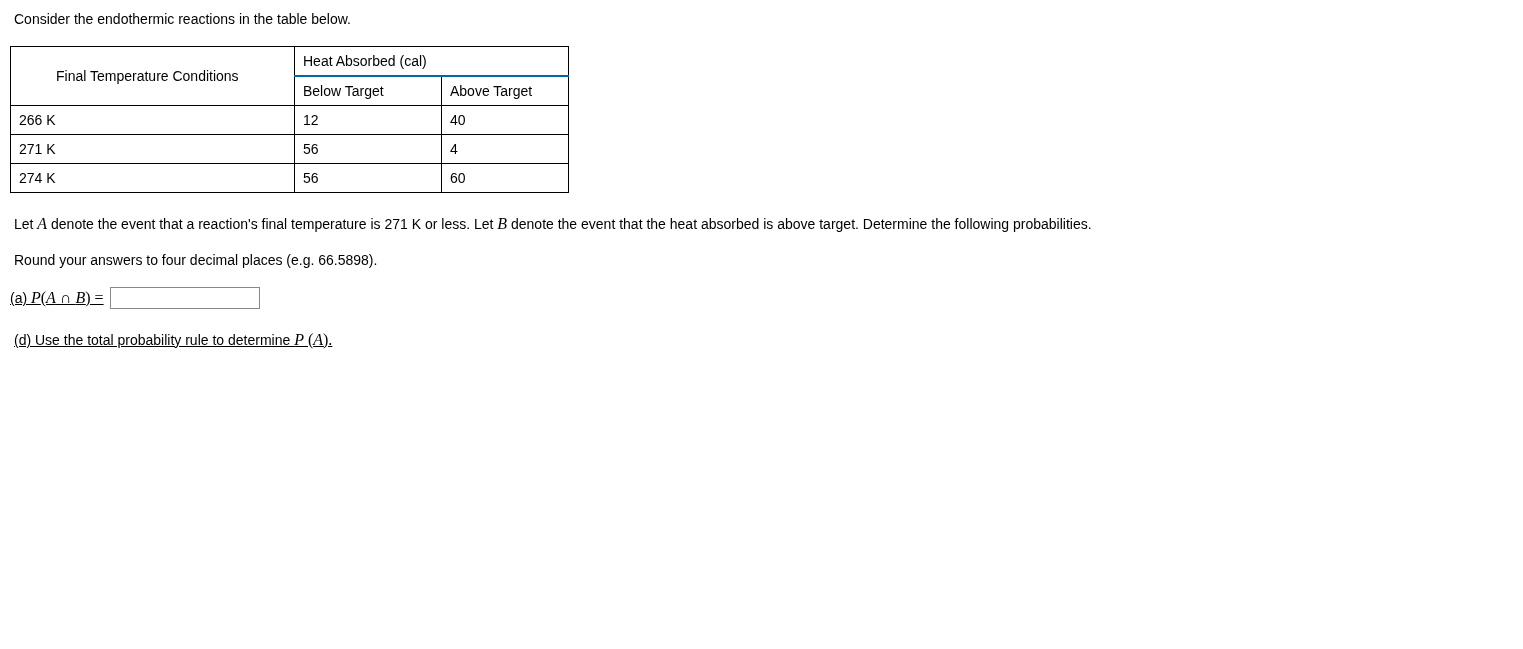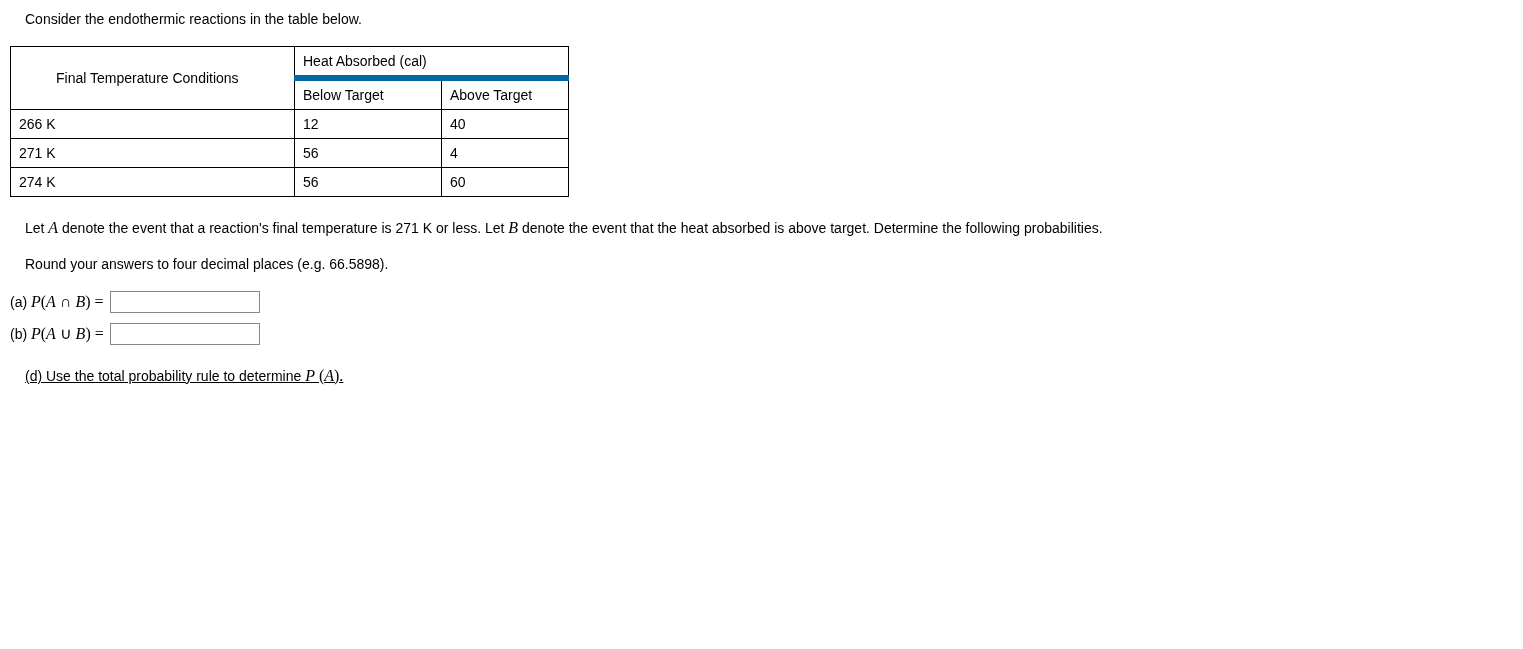--- a/index.html
+++ b/index.html
@@ -7,21 +7,21 @@
       font-size: 14px;
       color: #000;
       margin: 0;
       padding: 10px;
       background: #fff;
     }
     .content {
       max-width: 1500px;
     }
     p {
-      margin: 0 0 16px 15px;
+      margin: 0 0 16px 4px;
       line-height: 1.4;
     }
     table {
       border-collapse: collapse;
       margin: 10px 0 20px 0;
     }
     td, th {
       border: 1px solid #000;
       padding: 6px 8px;
       text-align: left;
@@ -32,20 +32,21 @@
       font-family: "Times New Roman", serif;
       font-size: 16px;
     }
     .question-row {
       margin: 10px 0;
       display: flex;
       align-items: center;
     }
     .question-row .label {
       margin-right: 6px;
+      text-decoration: underline;
     }
     input[type="text"] {
       border: 1px solid #888;
       height: 18px;
       padding: 1px 4px;
       font-size: 13px;
     }
     .input-box {
       width: 140px;
     }
@@ -60,21 +61,21 @@
 </head>
 <body>
 
 <div class="content">
   <p>Consider the endothermic reactions in the table below.</p>
 
   <table>
     <tbody>
         <tr>
       <td rowspan="2" style="width:230px;padding-left:45px;">Final Temperature Conditions</td>
-      <td colspan="2" style="border-bottom:6px solid #0369a1;">Heat Absorbed (cal)</td>
+      <td colspan="2" style="border-bottom:2px solid #0369a1;">Heat Absorbed (cal)</td>
     </tr>
     <tr>
       <td style="width:130px;">Below Target</td>
       <td style="width:110px;">Above Target</td>
     </tr>
     <tr>
       <td>266 K</td>
       <td>12</td>
       <td>40</td>
     </tr>
@@ -95,23 +96,19 @@
     <span>Let </span><span class="italic">A</span><span> denote the event that a reaction's final temperature is 271 K or less. Let </span><span class="italic">B</span><span> denote the event that the heat absorbed is above target. Determine the following probabilities.</span>
   </p>
 
   <p>Round your answers to four decimal places (e.g. 66.5898).</p>
 
   <div class="question-row">
     <span class="label"><span>(a) </span><span class="math"><i>P</i>(<i>A</i> ∩ <i>B</i>) =</span></span>
     <input type="text" class="input-box" value="" style="">
   </div>
 
-  <div class="question-row">
-    <span class="label"><span>(b) </span><span class="math"><i>P</i>(<i>A</i> ∪ <i>B</i>) =</span></span>
-    <input type="text" class="input-box" value="" style="">
-  </div>
 
 
   <p style="margin-top:20px;text-decoration:underline;">
     <span>(d) Use the total probability rule to determine </span><span class="math"><i>P</i> (<i>A</i>).</span>
   </p>
 
 </div>
 
 </body></html>

